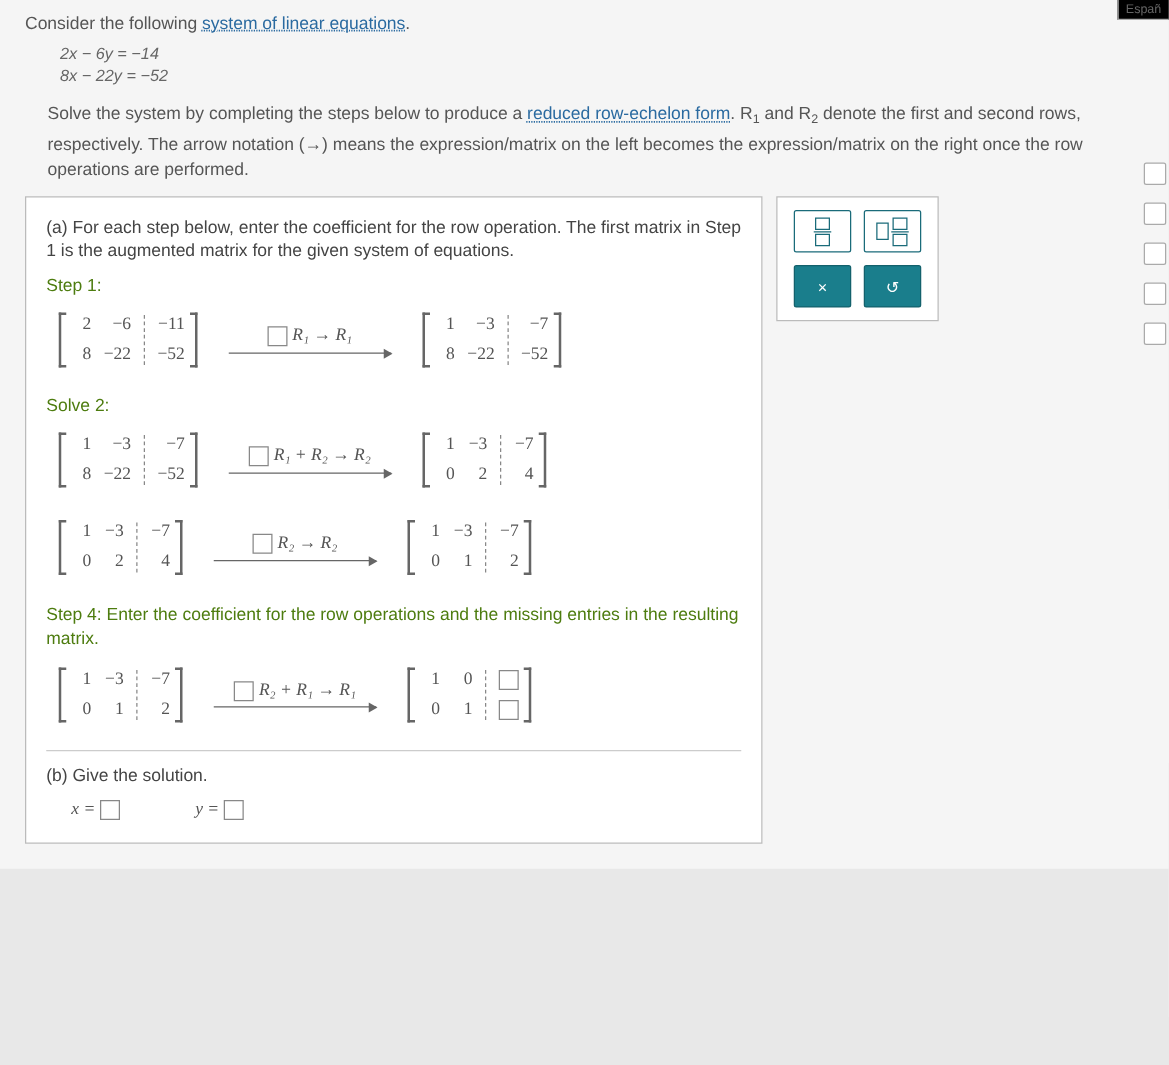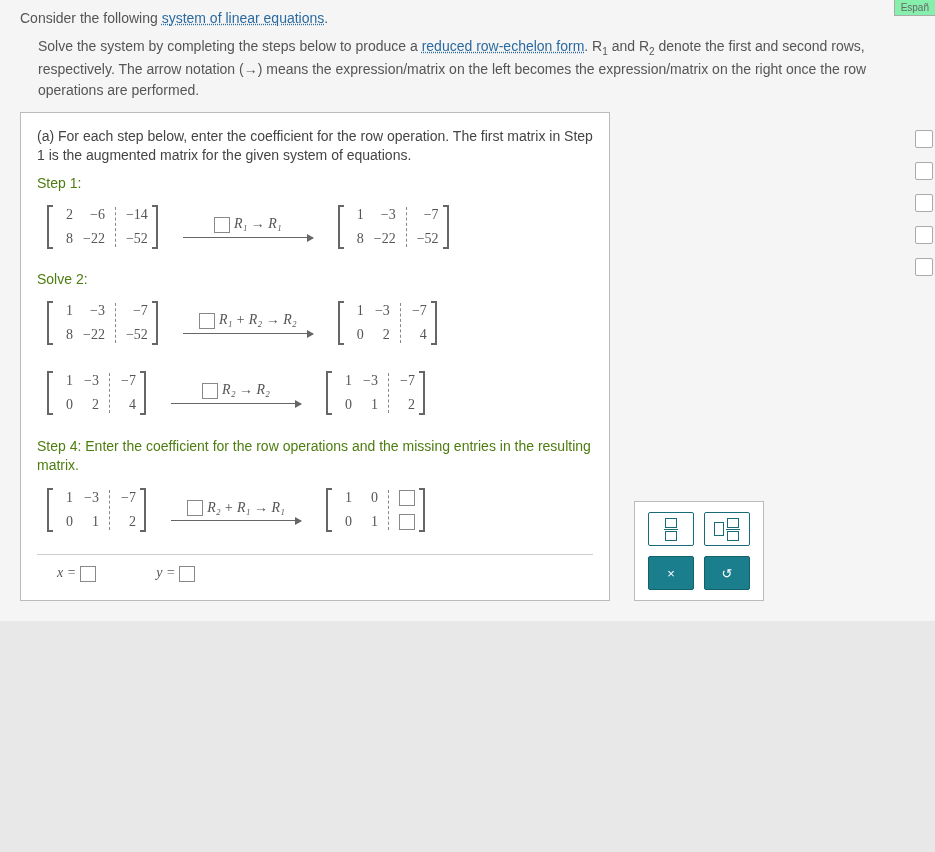--- a/index.html
+++ b/index.html
@@ -16,21 +16,21 @@
   .page {
     background: #f5f5f5;
     padding: 10px 20px 20px 20px;
     position: relative;
   }
   .intro { color: #555; margin-bottom: 8px; }
   .link { color: #2a6aa0; text-decoration: underline dotted; cursor: default; }
   .equations { margin: 6px 0 10px 28px; color: #666; font-style: italic; font-size: 13px; line-height: 1.4; }
   .prompt { color: #555; margin: 10px 0 12px 18px; line-height: 1.45; }
   .sub { font-size: 10px; vertical-align: sub; }
-  .content-row { display: flex; align-items: flex-end; gap: 24px; }
+  .content-row { display: flex; align-items: flex-start; gap: 11px; }
   .work-box {
     border: 1px solid #bbb;
     background: #fff;
     width: 590px;
     padding: 14px 16px 18px 16px;
     color: #444;
   }
   .part-text { margin-bottom: 10px; line-height: 1.35; }
   .step-label { color: #4d7c0f; margin: 8px 0 6px 0; }
   .step-row { display: flex; align-items: center; gap: 10px; margin: 10px 0 18px 0; }
@@ -89,36 +89,40 @@
     font-size: 13px; color: #1a6b7a; cursor: pointer;
     border-radius: 2px;
   }
   .tool-btn.teal { background: #1a7e8c; color: #fff; border-color: #13616c; }
   .frac { display:inline-flex; flex-direction:column; align-items:center; font-size:10px; line-height:1;}
   .frac .n,.frac .d{ width:12px;height:10px;border:1px solid #1a6b7a;}
   .frac .bar{width:14px;height:1px;background:#1a6b7a;margin:1px 0;}
   .mixed { display:inline-flex; align-items:center; gap:2px;}
 
   
-  .esp { position:absolute; top:0; right:0; border:1px solid #aaa; border-top:none; border-right:none; padding:2px 6px; font-size:10px; color:#666; background:#86efac;}
+  .esp { position:absolute; top:0; right:0; border:1px solid #aaa; border-top:none; border-right:none; padding:2px 6px; font-size:10px; color:#666; background:#000000;}
   
   
   .rail { position:absolute; right:2px; top:130px; display:flex; flex-direction:column; gap:14px; }
   .rail-ic { width:18px; height:18px; border:1px solid #aaa; background:#fff; border-radius:2px; }
 </style>
 </head>
 <body>
 
 <div class="page">
   <div class="esp">Españ</div>
 
   <p class="intro">
     <span>Consider the following </span><span class="link">system of linear equations</span><span>.</span>
   </p>
 
+  <div class="equations">
+    <div>2x − 6y = −14</div>
+    <div>8x − 22y = −52</div>
+  </div>
 
   <p class="prompt">
     <span>Solve the system by completing the steps below to produce a </span><span class="link">reduced row-echelon form</span><span>. R</span><span class="sub">1</span><span> and R</span><span class="sub">2</span><span> denote the first and second rows, respectively. The arrow notation (→) means the expression/matrix on the left becomes the expression/matrix on the right once the row operations are performed.</span>
   </p>
 
   <div class="content-row">
     <div class="work-box">
       <p class="part-text">(a) For each step below, enter the coefficient for the row operation. The first matrix in Step 1 is the augmented matrix for the given system of equations.</p>
 
       <div class="step-label">Step 1:</div>
@@ -129,21 +133,21 @@
             <div class="mcol">
                 <span>2</span>
                 <span>8</span>
               </div>
             <div class="mcol">
                 <span>−6</span>
                 <span>−22</span>
               </div>
             <div class="mdiv"></div>
             <div class="mcol">
-                <span>−14</span>
+                <span>−11</span>
                 <span>−52</span>
               </div>
           </div>
           <div class="br-r"></div>
         </div>
         <div class="op-block">
           <div class="op-text"><span class="op-input"></span><span>R₁ → R₁</span></div>
           <div class="arrow-line"></div>
         </div>
         <div class="matrix">
@@ -298,20 +302,21 @@
             <div class="mcol">
                 <span class="sol-box" style="margin:0"></span>
                 <span class="sol-box" style="margin:0"></span>
               </div>
           </div>
           <div class="br-r"></div>
         </div>
       </div>
 
       <hr class="hr">
+      <p class="part-text">(b) Give the solution.</p>
       <div class="sol-row">
         <div><span>x =</span><span class="sol-box"></span></div>
         <div><span>y =</span><span class="sol-box"></span></div>
       </div>
     </div>
 
     <div class="toolbox">
       <div class="tool-row">
         <div class="tool-btn">
           <span class="frac">

